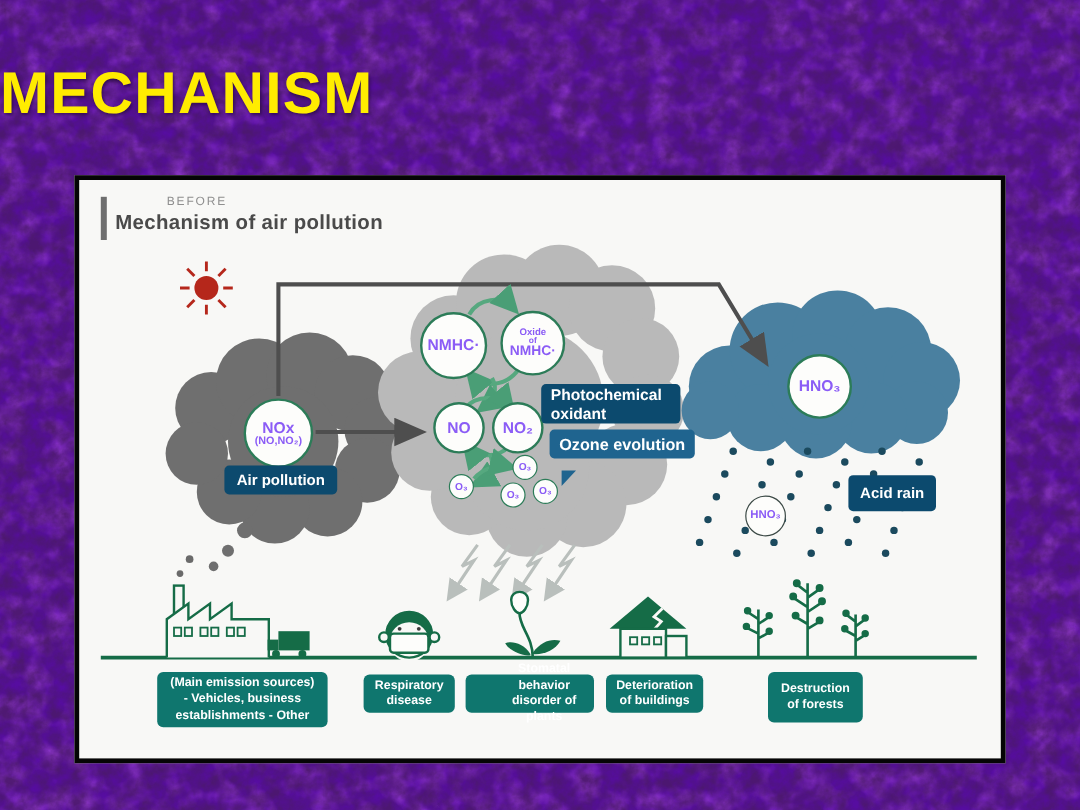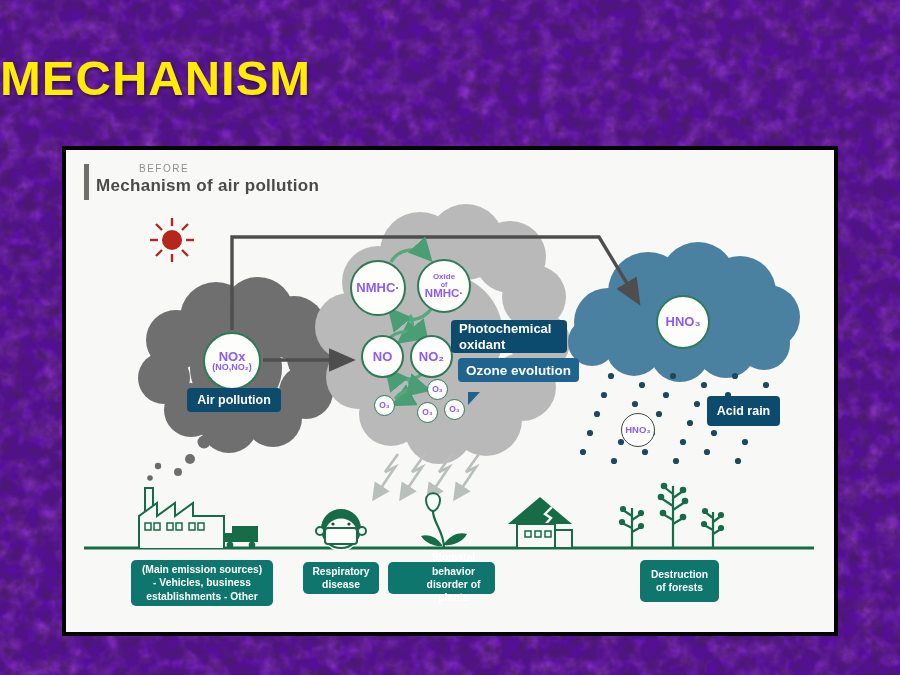--- a/index.html
+++ b/index.html
@@ -330,19 +330,23 @@
       <span>establishments - Other</span>
     </div>
     <div class="impact" style="left:237px;top:412px;width:76px;height:32px;">
       <span>Respiratory</span>
       <span>disease</span>
     </div>
     <div class="impact" style="left:322px;top:412px;width:107px;height:32px;padding-left:28px;">
       <span>Stomatal behavior</span>
       <span>disorder of plants</span>
     </div>
+    <div class="impact" style="left:439px;top:412px;width:81px;height:32px;">
+      <span>Deterioration</span>
+      <span>of buildings</span>
+    </div>
     <div class="impact" style="left:574px;top:410px;width:79px;height:42px;">
       <span>Destruction</span>
       <span>of forests</span>
     </div>
 
   </div>
 </div>
 
 </body></html>

